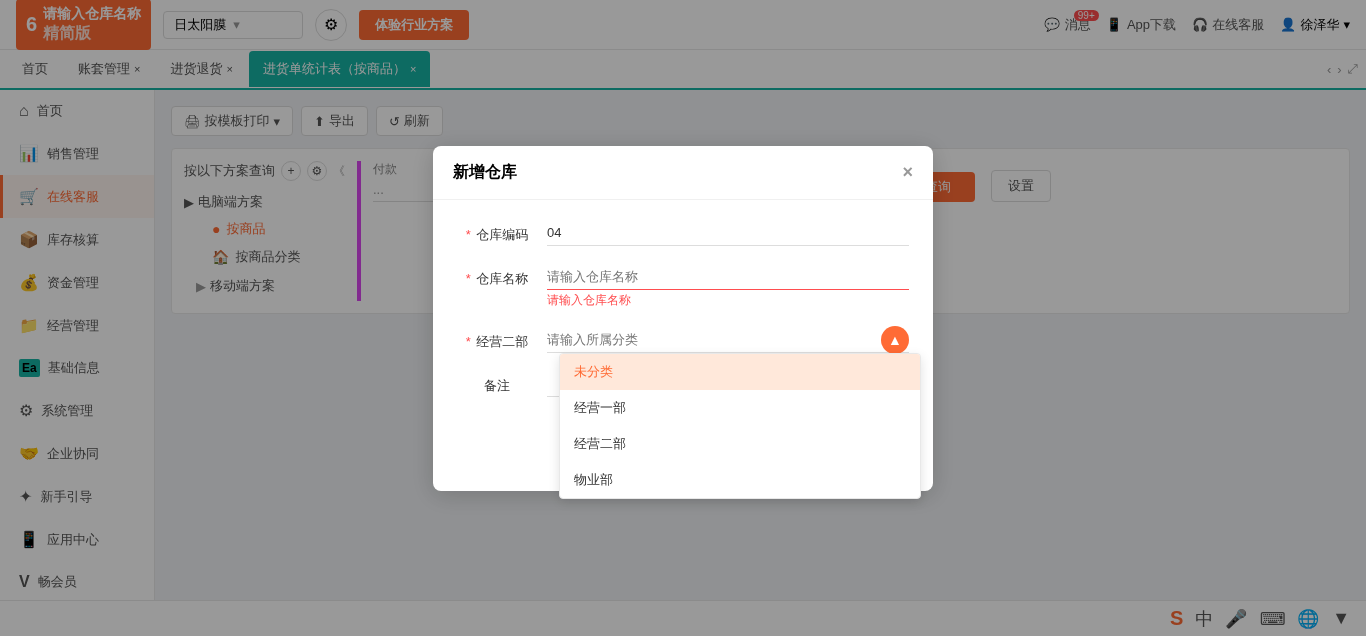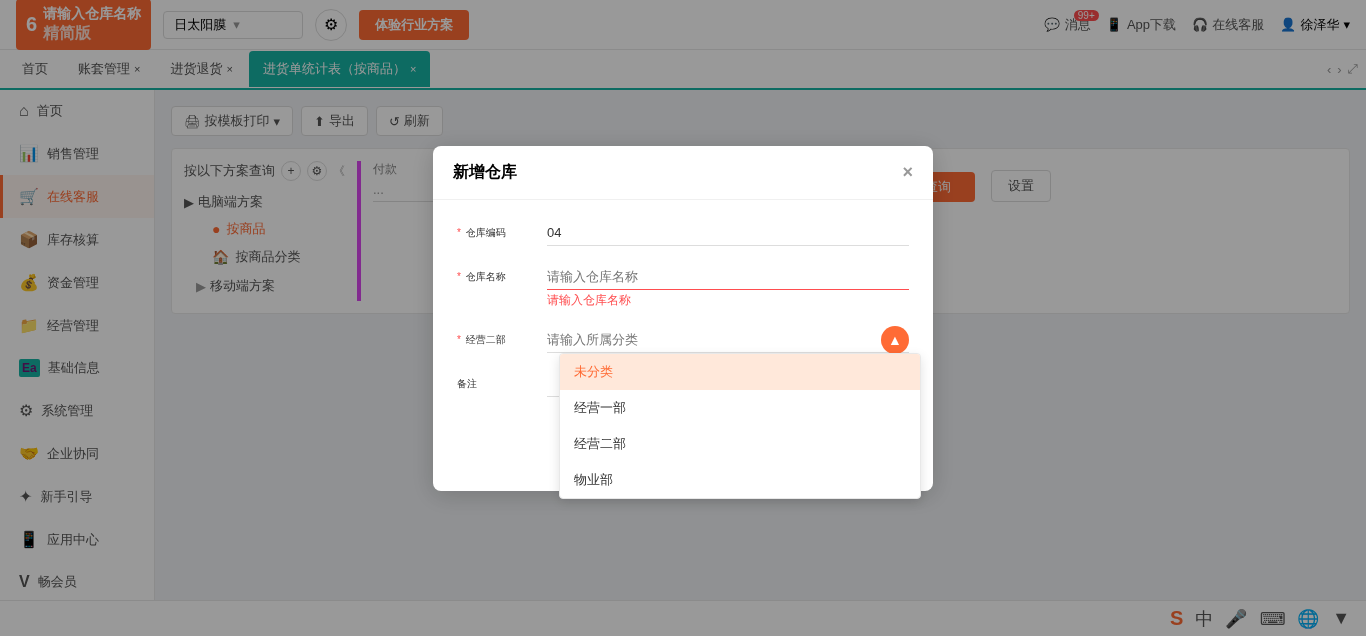--- a/index.html
+++ b/index.html
@@ -116,21 +116,21 @@
     .dialog-header {
       display: flex; align-items: center; justify-content: space-between;
       padding: 16px 20px; border-bottom: 1px solid #f0f0f0; font-size: 16px; font-weight: bold;
     }
     .dialog-close { cursor: pointer; color: #999; font-size: 18px; }
     .dialog-body { padding: 20px 24px; }
     .dialog-footer { padding: 12px 20px; display: flex; justify-content: flex-end; gap: 8px; }
 
     .form-row { display: flex; align-items: flex-start; gap: 10px; margin-bottom: 18px; position: relative; }
     .form-row-label {
-      width: 80px; text-align: left; padding-top: 6px; font-size: 10px; color: #333; flex-shrink: 0;
+      width: 80px; text-align: center; padding-top: 6px; font-size: 13px; color: #333; flex-shrink: 0;
     }
     .required-star { color: #ff4d4f; margin-right: 2px; }
     .form-row-content { flex: 1; }
 
     .text-input {
       width: 100%; border: none; border-bottom: 1px solid #ddd;
       padding: 5px 0; font-size: 13px; outline: none; color: #333; background: transparent;
     }
     .text-input.error { border-bottom-color: #ff4d4f; }
     .error-msg { color: #ff4d4f; font-size: 12px; margin-top: 2px; }
@@ -274,21 +274,21 @@
     </div>
     <div class="sidebar-item">
       <span class="icon">💰</span>
       <span>资金管理</span>
     </div>
     <div class="sidebar-item">
       <span class="icon">📁</span>
       <span>经营管理</span>
     </div>
     <div class="sidebar-item">
-      <span class="icon" style="font-size:12px;font-weight:bold;background:#17b3a3;color:#701a75;padding:2px 3px;border-radius:2px;">Ea</span>
+      <span class="icon" style="font-size:12px;font-weight:bold;background:#17b3a3;color:#000000;padding:2px 3px;border-radius:2px;">Ea</span>
       <span>基础信息</span>
     </div>
     <div class="sidebar-item">
       <span class="icon">⚙</span>
       <span>系统管理</span>
     </div>
     <div class="sidebar-item">
       <span class="icon">🤝</span>
       <span>企业协同</span>
     </div>

